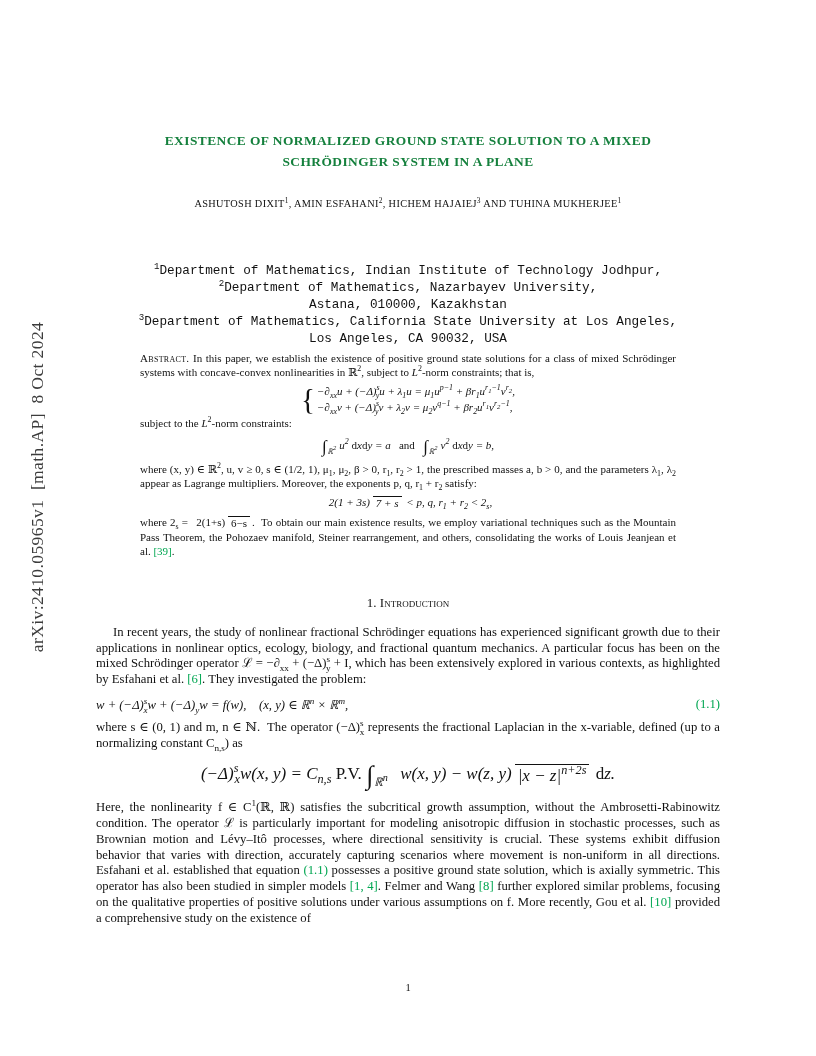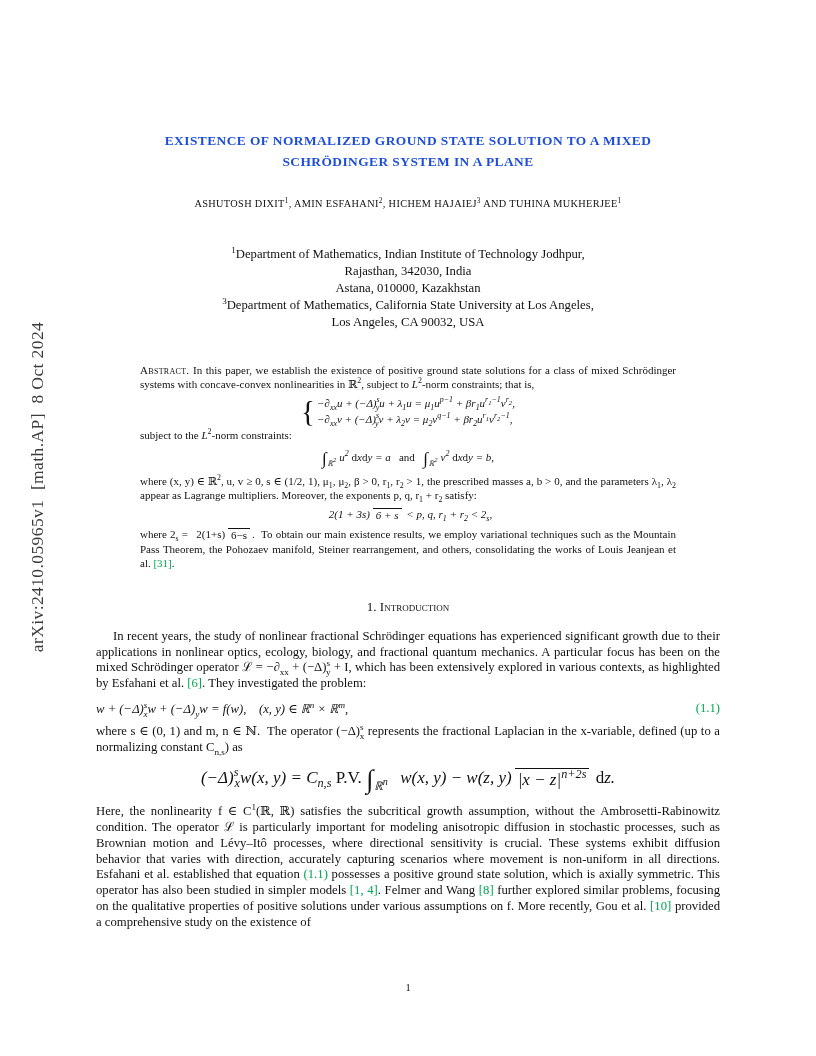--- a/index.html
+++ b/index.html
@@ -15,55 +15,55 @@
   .arxiv-stamp {
     position: absolute; left: 37px; top: 487px;
     transform: translate(-50%, -50%) rotate(-90deg);
     white-space: pre; font-size: 17.5px; color: #3c3c3c; letter-spacing: 0.4px;
   }
 
   .content { padding: 131px 96px 0 96px; }
 
   .title {
     margin: 0; text-align: center; font-size: 13.4px; font-weight: bold;
-    letter-spacing: 0.45px; line-height: 1.55; color: #1d4ed8;
+    letter-spacing: 0.45px; line-height: 1.55; color: #15803d;
   }
   .authors {
     margin-top: 25px; text-align: center; font-size: 10.3px; letter-spacing: 0.35px;
   }
-  .affiliations { margin-top: 37px; text-align: center; font-size: 12.7px; line-height: 1.34; }
+  .affiliations { margin-top: 53px; text-align: center; font-size: 12.7px; line-height: 1.34; font-family: Liberation Mono, monospace; }
   .affil-line { display: block; }
 
   sup, sub { line-height: 0; font-size: 0.72em; }
   sup sub, sub sup { font-size: 0.85em; }
   sub.tk { margin-left: -4px; }
 
   .abstract {
-    margin-top: 33px; padding: 0 44px; font-size: 11px; line-height: 1.27;
+    margin-top: 5px; padding: 0 44px; font-size: 11px; line-height: 1.27;
     text-align: justify; color: #111;
   }
   .abstract-label { font-variant: small-caps; letter-spacing: 0.3px; }
 
   .math { font-style: italic; }
   .rm { font-style: normal; }
   .eq { text-align: center; margin: 5px 0; font-style: italic; }
   .system { display: flex; justify-content: center; align-items: center; margin: 5px 0 3px 0; }
   .brace { font-size: 29px; font-style: normal; line-height: 1; margin-right: 2px; font-weight: 300; }
   .syslines { display: inline-flex; flex-direction: column; text-align: left; row-gap: 2px; }
 
   .int { font-size: 1.55em; font-style: normal; vertical-align: -0.2em; margin-right: 1px; }
   sub.intsub { font-size: 0.7em; vertical-align: -0.6em; margin-right: 3px; }
 
   .frac { display: inline-flex; flex-direction: row; vertical-align: middle; text-align: center; margin: 0 2px; }
   .frac .fnum { display: block; padding: 0 3px; line-height: 1.15; }
   .frac .fden { display: block; border-top: 1px solid currentColor; padding: 0 3px; line-height: 1.25; }
 
   .ref { color: var(--link-green, #00A651); }
 
-  .section-heading { margin-top: 28px; text-align: center; font-size: 13px; }
+  .section-heading { margin-top: 36px; text-align: center; font-size: 13px; }
   .sc { font-variant: small-caps; }
 
   .body-text { font-size: 12.7px; line-height: 1.25; text-align: justify; margin: 0; }
   .indent { text-indent: 17px; }
 
   .eqrow { position: relative; margin: 7px 0; font-size: 12.7px; }
   .eqrow .eq-body { display: block; text-align: left; font-style: italic; }
   .eq-tag { position: absolute; right: 0; top: 50%; transform: translateY(-50%); font-style: normal; }
 
   .display-eq { text-align: center; margin: 9px 0; font-size: 17px; font-style: italic; }
@@ -84,21 +84,21 @@
 
     <h1 class="title">
       <span>EXISTENCE OF NORMALIZED GROUND STATE SOLUTION TO A MIXED</span><br>
       <span>SCHRÖDINGER SYSTEM IN A PLANE</span>
     </h1>
 
     <div class="authors">ASHUTOSH DIXIT<sup>1</sup>, AMIN ESFAHANI<sup>2</sup>, HICHEM HAJAIEJ<sup>3</sup> AND TUHINA MUKHERJEE<sup>1</sup></div>
 
     <div class="affiliations">
       <span class="affil-line"><sup>1</sup>Department of Mathematics, Indian Institute of Technology Jodhpur,</span>
-      <span class="affil-line">Rajasthan, 342030, India</span>
+      <span class="affil-line"><sup>2</sup>Department of Mathematics, Nazarbayev University,</span>
       <span class="affil-line">Astana, 010000, Kazakhstan</span>
       <span class="affil-line"><sup>3</sup>Department of Mathematics, California State University at Los Angeles,</span>
       <span class="affil-line">Los Angeles, CA 90032, USA</span>
     </div>
 
     <div class="abstract">
       <span class="abstract-label">Abstract.</span>
       <span>In this paper, we establish the existence of positive ground state solutions for a class of mixed Schrödinger systems with concave-convex nonlinearities in ℝ<sup>2</sup>, subject to <i>L</i><sup>2</sup>-norm constraints; that is,</span>
 
       <div class="system math">
@@ -110,27 +110,27 @@
       </div>
 
       <span>subject to the <i>L</i><sup>2</sup>-norm constraints:</span>
 
       <div class="eq"><span class="int">∫</span><sub class="intsub">ℝ<sup>2</sup></sub>u<sup>2</sup> <span class="rm">d</span>x<span class="rm">d</span>y = a<span class="rm">&nbsp;&nbsp;&nbsp;and&nbsp;&nbsp;&nbsp;</span><span class="int">∫</span><sub class="intsub">ℝ<sup>2</sup></sub>v<sup>2</sup> <span class="rm">d</span>x<span class="rm">d</span>y = b,</div>
 
       <span>where (x, y) ∈ ℝ<sup>2</sup>, u, v ≥ 0, s ∈ (1/2, 1), μ<sub>1</sub>, μ<sub>2</sub>, β &gt; 0, r<sub>1</sub>, r<sub>2</sub> &gt; 1, the prescribed masses a, b &gt; 0, and the parameters λ<sub>1</sub>, λ<sub>2</sub> appear as Lagrange multipliers. Moreover, the exponents p, q, r<sub>1</sub> + r<sub>2</sub> satisfy:</span>
 
       <div class="eq"><span class="frac">
             <span class="fnum">2(1 + 3s)</span>
-            <span class="fden">6 + s</span>
+            <span class="fden">7 + s</span>
           </span> &lt; p, q, r<sub>1</sub> + r<sub>2</sub> &lt; 2<sub>s</sub>,</div>
 
       <span>where 2<sub>s</sub> = <span class="frac">
             <span class="fnum">2(1+s)</span>
             <span class="fden">6−s</span>
-          </span>.&nbsp; To obtain our main existence results, we employ variational techniques such as the Mountain Pass Theorem, the Pohozaev manifold, Steiner rearrangement, and others, consolidating the works of Louis Jeanjean et al. <span class="ref">[31]</span>.</span>
+          </span>.&nbsp; To obtain our main existence results, we employ variational techniques such as the Mountain Pass Theorem, the Pohozaev manifold, Steiner rearrangement, and others, consolidating the works of Louis Jeanjean et al. <span class="ref">[39]</span>.</span>
     </div>
 
     <div class="section-heading">
       <span>1.</span>
       <span class="sc">Introduction</span>
     </div>
 
     <p class="body-text indent" style="margin-top:14px;">In recent years, the study of nonlinear fractional Schrödinger equations has experienced significant growth due to their applications in nonlinear optics, ecology, biology, and fractional quantum mechanics. A particular focus has been on the mixed Schrödinger operator ℒ = −∂<sub>xx</sub> + (−Δ)<sup>s</sup><sub class="tk">y</sub> + I, which has been extensively explored in various contexts, as highlighted by Esfahani et al. <span class="ref">[6]</span>. They investigated the problem:</p>
 
     <div class="eqrow">

